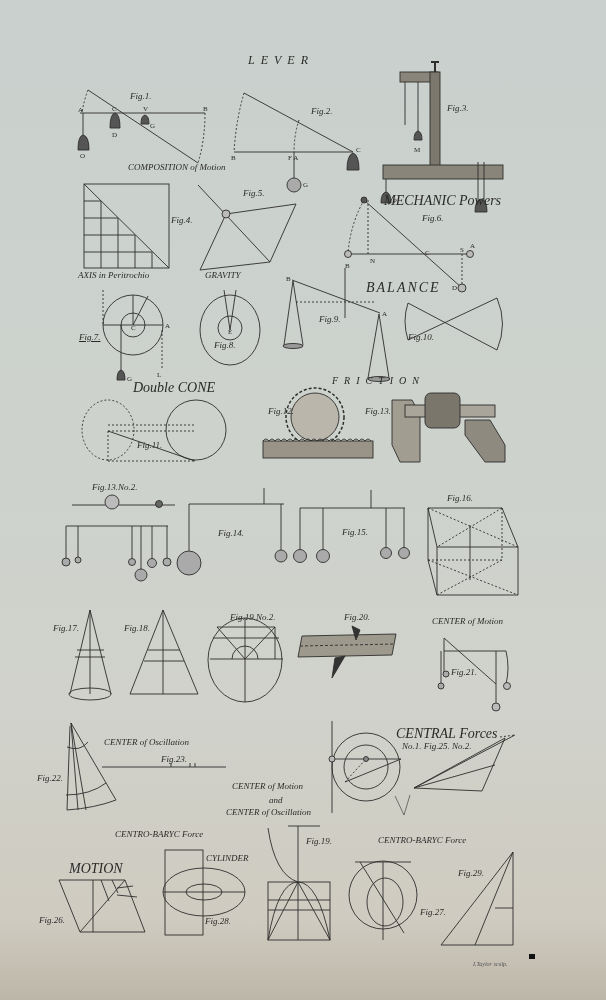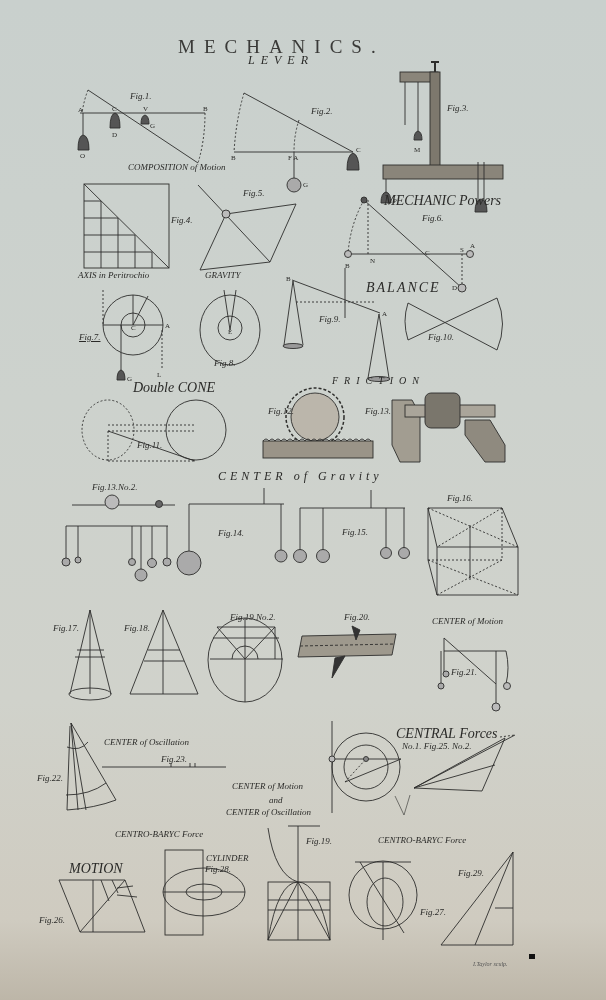--- a/index.html
+++ b/index.html
@@ -341,66 +341,64 @@
 
     <g>
       <path d="M441 945 L513 852 L513 945 Z"></path>
         <line x1="513" y1="852" x2="475" y2="945"></line>
       <line x1="495" y1="908" x2="513" y2="908"></line>
     </g>
 
     <rect x="529" y="954" width="6" height="5" fill="#111" stroke="none"></rect>
   </svg>
 
-  <div class="abs title" style="left:178px;top:36px;">MECHANICS.</div>
   <div class="abs caps" style="left:248px;top:53px;">LEVER</div>
   <div class="abs head" style="left:128px;top:162px;font-size:9px;">COMPOSITION of Motion</div>
   <div class="abs head" style="left:384px;top:193px;">MECHANIC Powers</div>
   <div class="abs head" style="left:78px;top:270px;font-size:9px;">AXIS in Peritrochio</div>
   <div class="abs head" style="left:205px;top:270px;font-size:9px;">GRAVITY</div>
   <div class="abs head" style="left:366px;top:280px;letter-spacing:2px;">BALANCE</div>
   <div class="abs head" style="left:133px;top:380px;">Double CONE</div>
   <div class="abs caps" style="left:332px;top:375px;font-size:10px;">FRICTION</div>
-  <div class="abs caps" style="left:218px;top:469px;font-size:12px;letter-spacing:4px;">CENTER of Gravity</div>
   <div class="abs head" style="left:432px;top:616px;font-size:9px;">CENTER of Motion</div>
   <div class="abs head" style="left:104px;top:737px;font-size:9px;">CENTER of Oscillation</div>
   <div class="abs head" style="left:396px;top:726px;">CENTRAL Forces</div>
   <div class="abs fig" style="left:402px;top:741px;">No.1. Fig.25. No.2.</div>
   <div class="abs head" style="left:232px;top:781px;font-size:9px;">CENTER of Motion</div>
   <div class="abs head" style="left:269px;top:795px;font-size:9px;">and</div>
   <div class="abs head" style="left:226px;top:807px;font-size:9px;">CENTER of Oscillation</div>
   <div class="abs head" style="left:115px;top:829px;font-size:9px;">CENTRO-BARYC Force</div>
   <div class="abs head" style="left:206px;top:853px;font-size:9px;">CYLINDER</div>
   <div class="abs head" style="left:378px;top:835px;font-size:9px;">CENTRO-BARYC Force</div>
   <div class="abs head" style="left:69px;top:861px;">MOTION</div>
 
   <div class="abs fig" style="left:130px;top:91px;">Fig.1.</div>
   <div class="abs fig" style="left:311px;top:106px;">Fig.2.</div>
   <div class="abs fig" style="left:447px;top:103px;">Fig.3.</div>
   <div class="abs fig" style="left:171px;top:215px;">Fig.4.</div>
   <div class="abs fig" style="left:243px;top:188px;">Fig.5.</div>
   <div class="abs fig" style="left:422px;top:213px;">Fig.6.</div>
   <div class="abs fig" style="left:79px;top:332px;text-decoration:underline;">Fig.7.</div>
-  <div class="abs fig" style="left:214px;top:358px;">Fig.8.</div>
+  <div class="abs fig" style="left:214px;top:340px;">Fig.8.</div>
   <div class="abs fig" style="left:319px;top:314px;">Fig.9.</div>
-  <div class="abs fig" style="left:428px;top:332px;text-align:right;">Fig.10.</div>
+  <div class="abs fig" style="left:408px;top:332px;text-align:right;">Fig.10.</div>
   <div class="abs fig" style="left:137px;top:392px;margin-top:48px;">Fig.11.</div>
   <div class="abs fig" style="left:268px;top:406px;">Fig.12.</div>
   <div class="abs fig" style="left:365px;top:406px;">Fig.13.</div>
   <div class="abs fig" style="left:92px;top:482px;">Fig.13.No.2.</div>
   <div class="abs fig" style="left:218px;top:528px;">Fig.14.</div>
   <div class="abs fig" style="left:342px;top:527px;">Fig.15.</div>
   <div class="abs fig" style="left:447px;top:493px;">Fig.16.</div>
   <div class="abs fig" style="left:53px;top:623px;">Fig.17.</div>
   <div class="abs fig" style="left:124px;top:623px;">Fig.18.</div>
   <div class="abs fig" style="left:230px;top:596px;margin-top:16px;">Fig.19.No.2.</div>
   <div class="abs fig" style="left:344px;top:612px;">Fig.20.</div>
   <div class="abs fig" style="left:451px;top:667px;">Fig.21.</div>
   <div class="abs fig" style="left:37px;top:773px;">Fig.22.</div>
   <div class="abs fig" style="left:161px;top:754px;">Fig.23.</div>
   <div class="abs fig" style="left:306px;top:836px;">Fig.19.</div>
   <div class="abs fig" style="left:39px;top:915px;">Fig.26.</div>
   <div class="abs fig" style="left:420px;top:907px;">Fig.27.</div>
-  <div class="abs fig" style="left:205px;top:864px;">Fig.28.</div>
+  <div class="abs fig" style="left:205px;top:916px;">Fig.28.</div>
   <div class="abs fig" style="left:458px;top:868px;">Fig.29.</div>
 
   <div class="abs sig" style="left:473px;top:961px;">I.Taylor sculp.</div>
 </div>
 
 </body></html>

